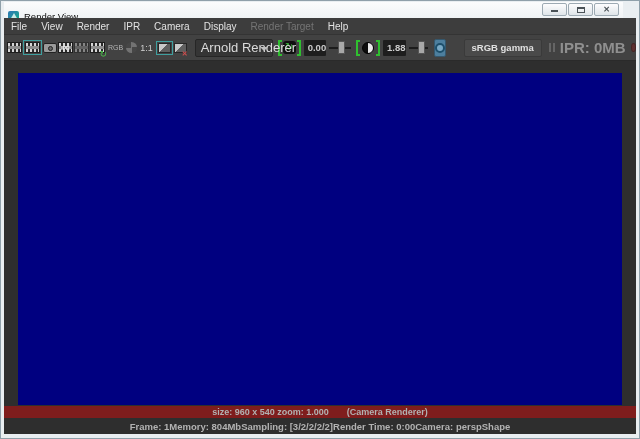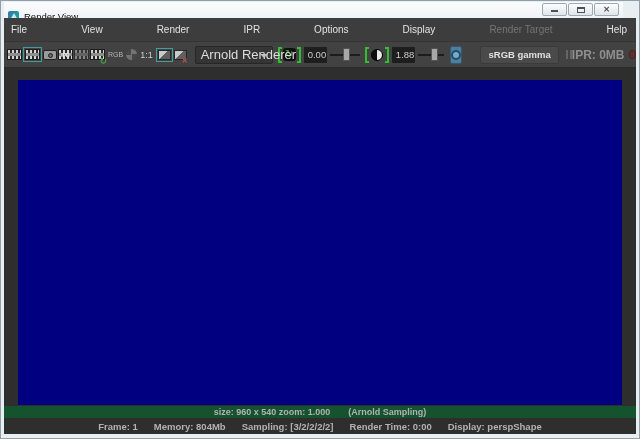--- a/index.html
+++ b/index.html
@@ -26,22 +26,22 @@
   .win-btn .box { position:absolute; left:8px; top:3px; width:8px; height:6px;
                   border:1px solid #4a5257; border-top-width:2px; }
   .win-btn .x { position:absolute; left:0; right:0; top:1px; text-align:center;
                 font-size:8px; font-weight:bold; color:#4a5257; }
 
   
   .app { position:absolute; top:17px; left:3px; right:3px; bottom:4px;
          background:#2e2e2e; display:flex; flex-direction:column; }
 
   
-  .menubar { height:24px; background:#3d3d3d; display:flex; align-items:center;
-             border-bottom:1px solid #343434;gap:40px; }
+  .menubar { height:17px; background:#3d3d3d; display:flex; align-items:center;
+             border-bottom:1px solid #343434; }
   .menu-item { font-size:10px; line-height:13px; color:#e2e2e2; padding:0 7px; cursor:default; }
   .menu-item.disabled { color:#757575; }
 
   
   .toolbar { height:26px; background:#424242; border-bottom:1px solid #2a2a2a;
              display:flex; align-items:center; padding-left:3px; }
   .tbi { position:relative; height:20px; display:flex; align-items:center; justify-content:center;
          margin-right:1px; }
   .tbi.dim { opacity:.45; }
   .film { width:15px; height:11px; background:#8d8d8d; border:1px solid #1d1d1d;
@@ -76,48 +76,48 @@
   .chip { display:flex; align-items:center; margin-left:5px; }
   .brk { width:4px; height:16px; border:2px solid #2fbf2f; }
   .brk.l { border-right:none; } .brk.r { border-left:none; }
   .exp-glyph { width:13px; height:13px; border-radius:3px; background:#101010; color:#3fc43f;
                font-size:10px; line-height:12px; text-align:center; margin:0 1px; }
   .exp-glyph::before { content:"\21bb"; }
   .gam-glyph { width:12px; height:12px; border-radius:50%; margin:0 2px; border:1px solid #000;
                background:linear-gradient(90deg,#0d0d0d 50%,#e8e8e8 50%); }
 
   .val-field { width:34px; height:16px; margin-left:3px; background:#1e1e1e; border-radius:1px;
-               font-size:9.5px; color:#cccccc; line-height:16px; padding-left:4px; }
+               font-size:9.5px; color:#cccccc; line-height:16px; padding-left:4px;font-weight:bold; }
   .slider { position:relative; width:46px; height:16px; margin-left:3px; }
   .slider.short { width:40px; }
   .slider .track { position:absolute; left:0; right:0; top:7px; height:2px; background:#1c1c1c; }
   .slider .handle { position:absolute; top:1px; width:7px; height:13px; background:#a8a8a8;
                     border:1px solid #555; border-radius:1px; }
 
   .cm-btn { width:18px; height:18px; margin-left:6px; border-radius:2px; background:#4d7f9e;
             border:1px solid #35586e; display:flex; align-items:center; justify-content:center; }
   .cm-glyph { width:10px; height:10px; border-radius:50%; border:2px solid #1d4f6b; background:#7aa9c5; }
   .srgb-btn { height:18px; margin-left:18px; padding:0 7px; background:#4a4a4a; border:1px solid #3a3a3a;
               border-radius:2px; font-size:9.5px; font-weight:bold; color:#e0e0e0; line-height:16px;
               white-space:nowrap; }
   .pause { display:flex; gap:2px; margin-left:7px; opacity:.4; }
   .pause div { width:2px; height:9px; background:#9a9a9a; }
-  .ipr-mem { font-size:12px; font-weight:bold; color:#8f8f8f; white-space:nowrap; }
+  .ipr-mem { margin-left:5px; font-size:15px; font-weight:bold; color:#8f8f8f; white-space:nowrap; }
   .stop-dot { width:9px; height:9px; border-radius:50%; margin-left:5px;
               background:#5e3030; border:1px solid #452525; }
 
   
   .viewport { position:relative; flex:1; background:#2e2e2e; }
   .render-image { position:absolute; left:14px; right:14px; top:12px; bottom:1px; background:#000080; }
 
   
   .statusbar { height:12px; display:flex; align-items:center; justify-content:center; gap:18px;
-               background:#14532d; }
+               background:#7f1d1d; }
   .statusbar span { font-size:9px; font-weight:bold; color:#b2b2b2; white-space:nowrap; }
-  .infobar { height:16px; display:flex; align-items:center; justify-content:center; gap:16px;
+  .infobar { height:16px; display:flex; align-items:center; justify-content:center; 
              background:#2e2e2e; }
   .infobar span { font-size:9.5px; font-weight:bold; color:#b2b2b2; white-space:nowrap; }
 </style>
 </head>
 <body>
 
 <div class="window">
 
   <div class="titlebar">
     <div class="maya-icon"></div>
@@ -135,21 +135,21 @@
     </div>
   </div>
 
   <div class="app">
 
     <div class="menubar">
       <span class="menu-item">File</span>
       <span class="menu-item">View</span>
       <span class="menu-item">Render</span>
       <span class="menu-item">IPR</span>
-      <span class="menu-item">Options</span>
+      <span class="menu-item">Camera</span>
       <span class="menu-item">Display</span>
       <span class="menu-item disabled">Render Target</span>
       <span class="menu-item">Help</span>
     </div>
 
     <div class="toolbar">
       <div class="tbi">
           <div class="film"></div>
         </div>
       <div class="tbi">
@@ -232,25 +232,25 @@
       <span class="ipr-mem">IPR: 0MB</span>
       <div class="stop-dot"></div>
     </div>
 
     <div class="viewport">
       <div class="render-image" style="background: rgb(0, 0, 128);"></div>
     </div>
 
     <div class="statusbar">
       <span>size: 960 x 540 zoom: 1.000</span>
-      <span>(Arnold Sampling)</span>
+      <span>(Camera Renderer)</span>
     </div>
 
     <div class="infobar">
       <span>Frame: 1</span>
       <span>Memory: 804Mb</span>
       <span>Sampling: [3/2/2/2/2]</span>
       <span>Render Time: 0:00</span>
-      <span>Display: perspShape</span>
+      <span>Camera: perspShape</span>
     </div>
 
   </div>
 </div>
 
 </body></html>

